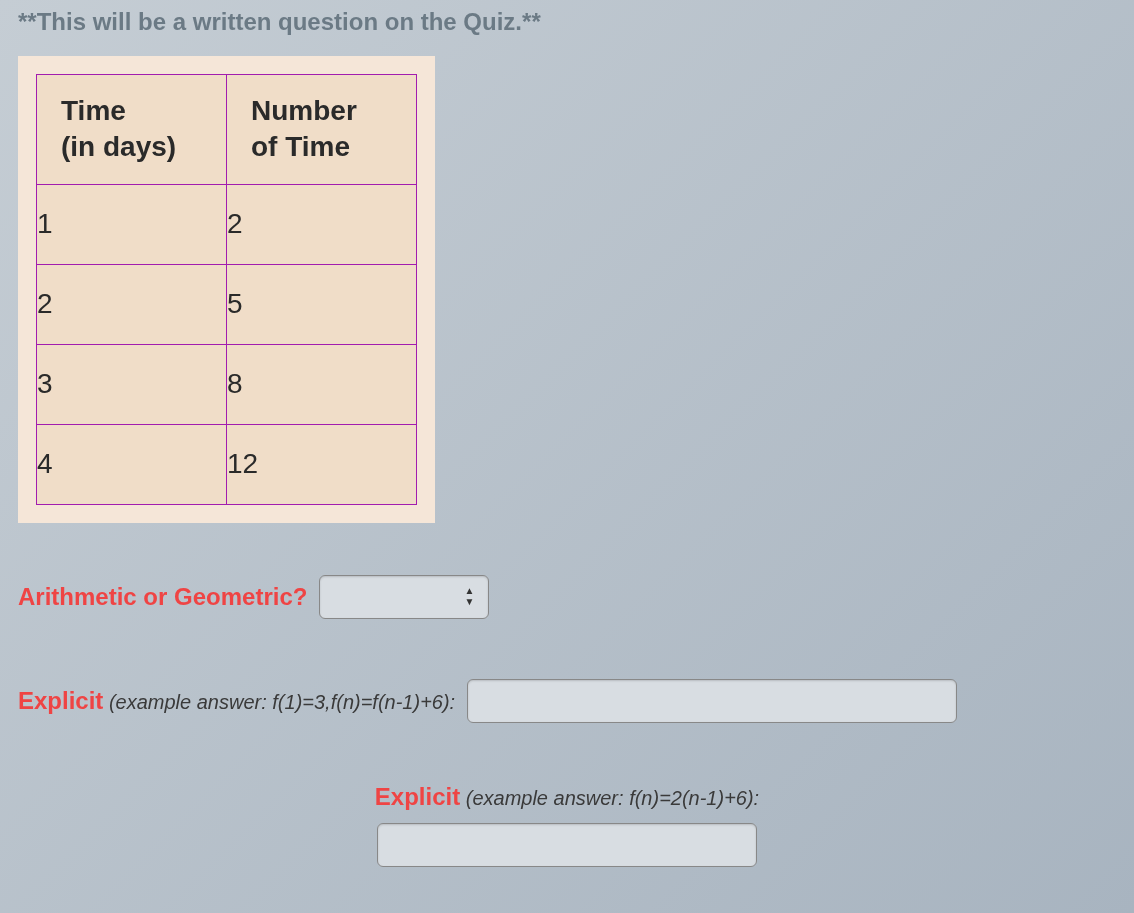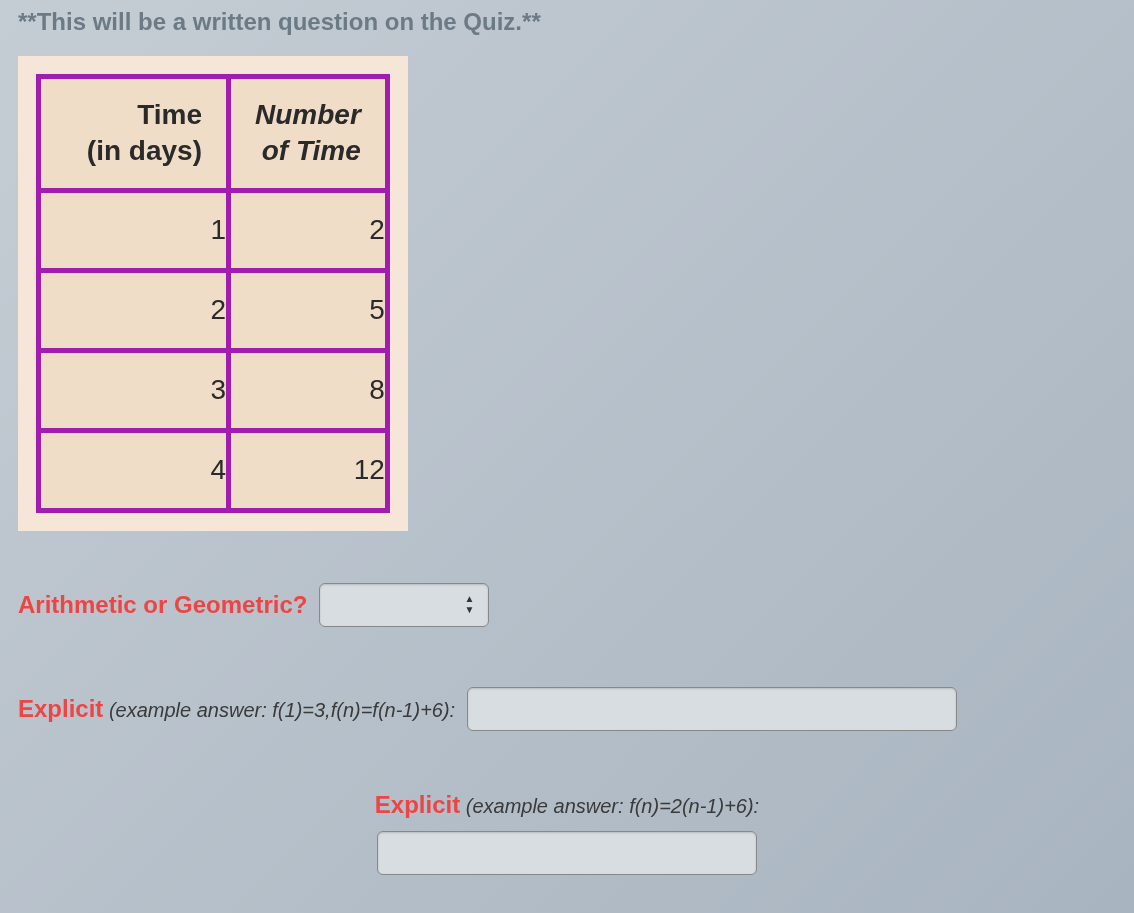--- a/index.html
+++ b/index.html
@@ -26,37 +26,36 @@
       padding: 18px;
       display: inline-block;
       margin-left: 18px;
       margin-bottom: 30px;
     }
     table {
       border-collapse: collapse;
       background: #f0ddc8;
     }
     th, td {
-      border: 5px solid #a21caf;
-      text-align: right;
+      border: 1px solid #a21caf;
+      text-align: left;
       font-size: 28px;
       color: #2a2a2a;
       padding: 0;
     }
     th {
       font-weight: bold;
       padding: 18px 24px;
       line-height: 1.3;
     }
     th:first-child {
       width: 190px;
     }
     th:last-child {
-      width: 156px;
-      font-style: italic;
+      width: 190px;
     }
     td {
       height: 80px;
       font-weight: normal;
     }
     .question-row {
       display: flex;
       align-items: center;
       margin: 18px 18px 50px 18px;
       gap: 12px;

